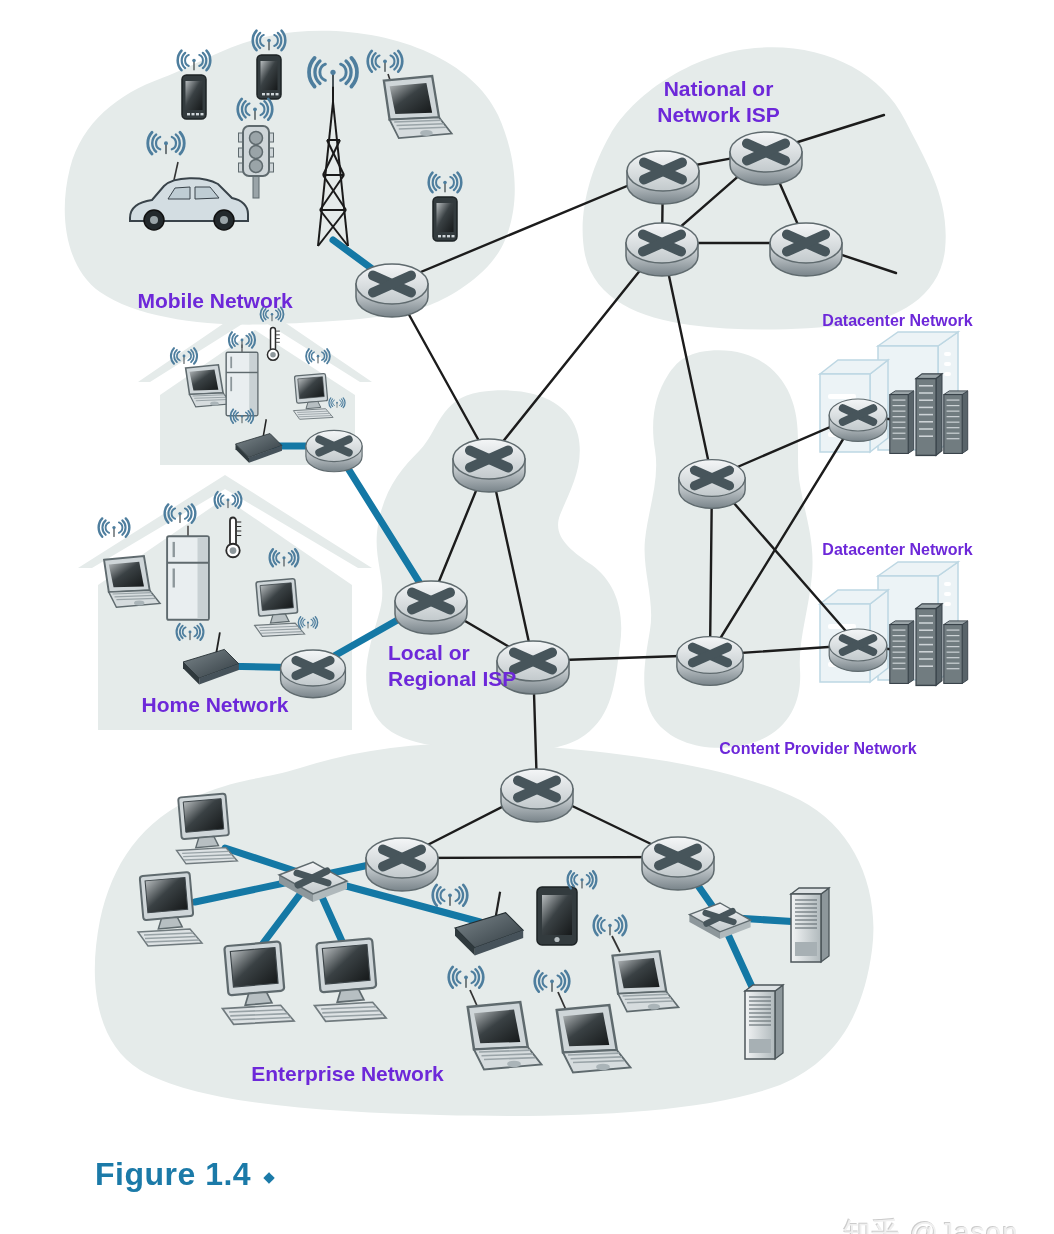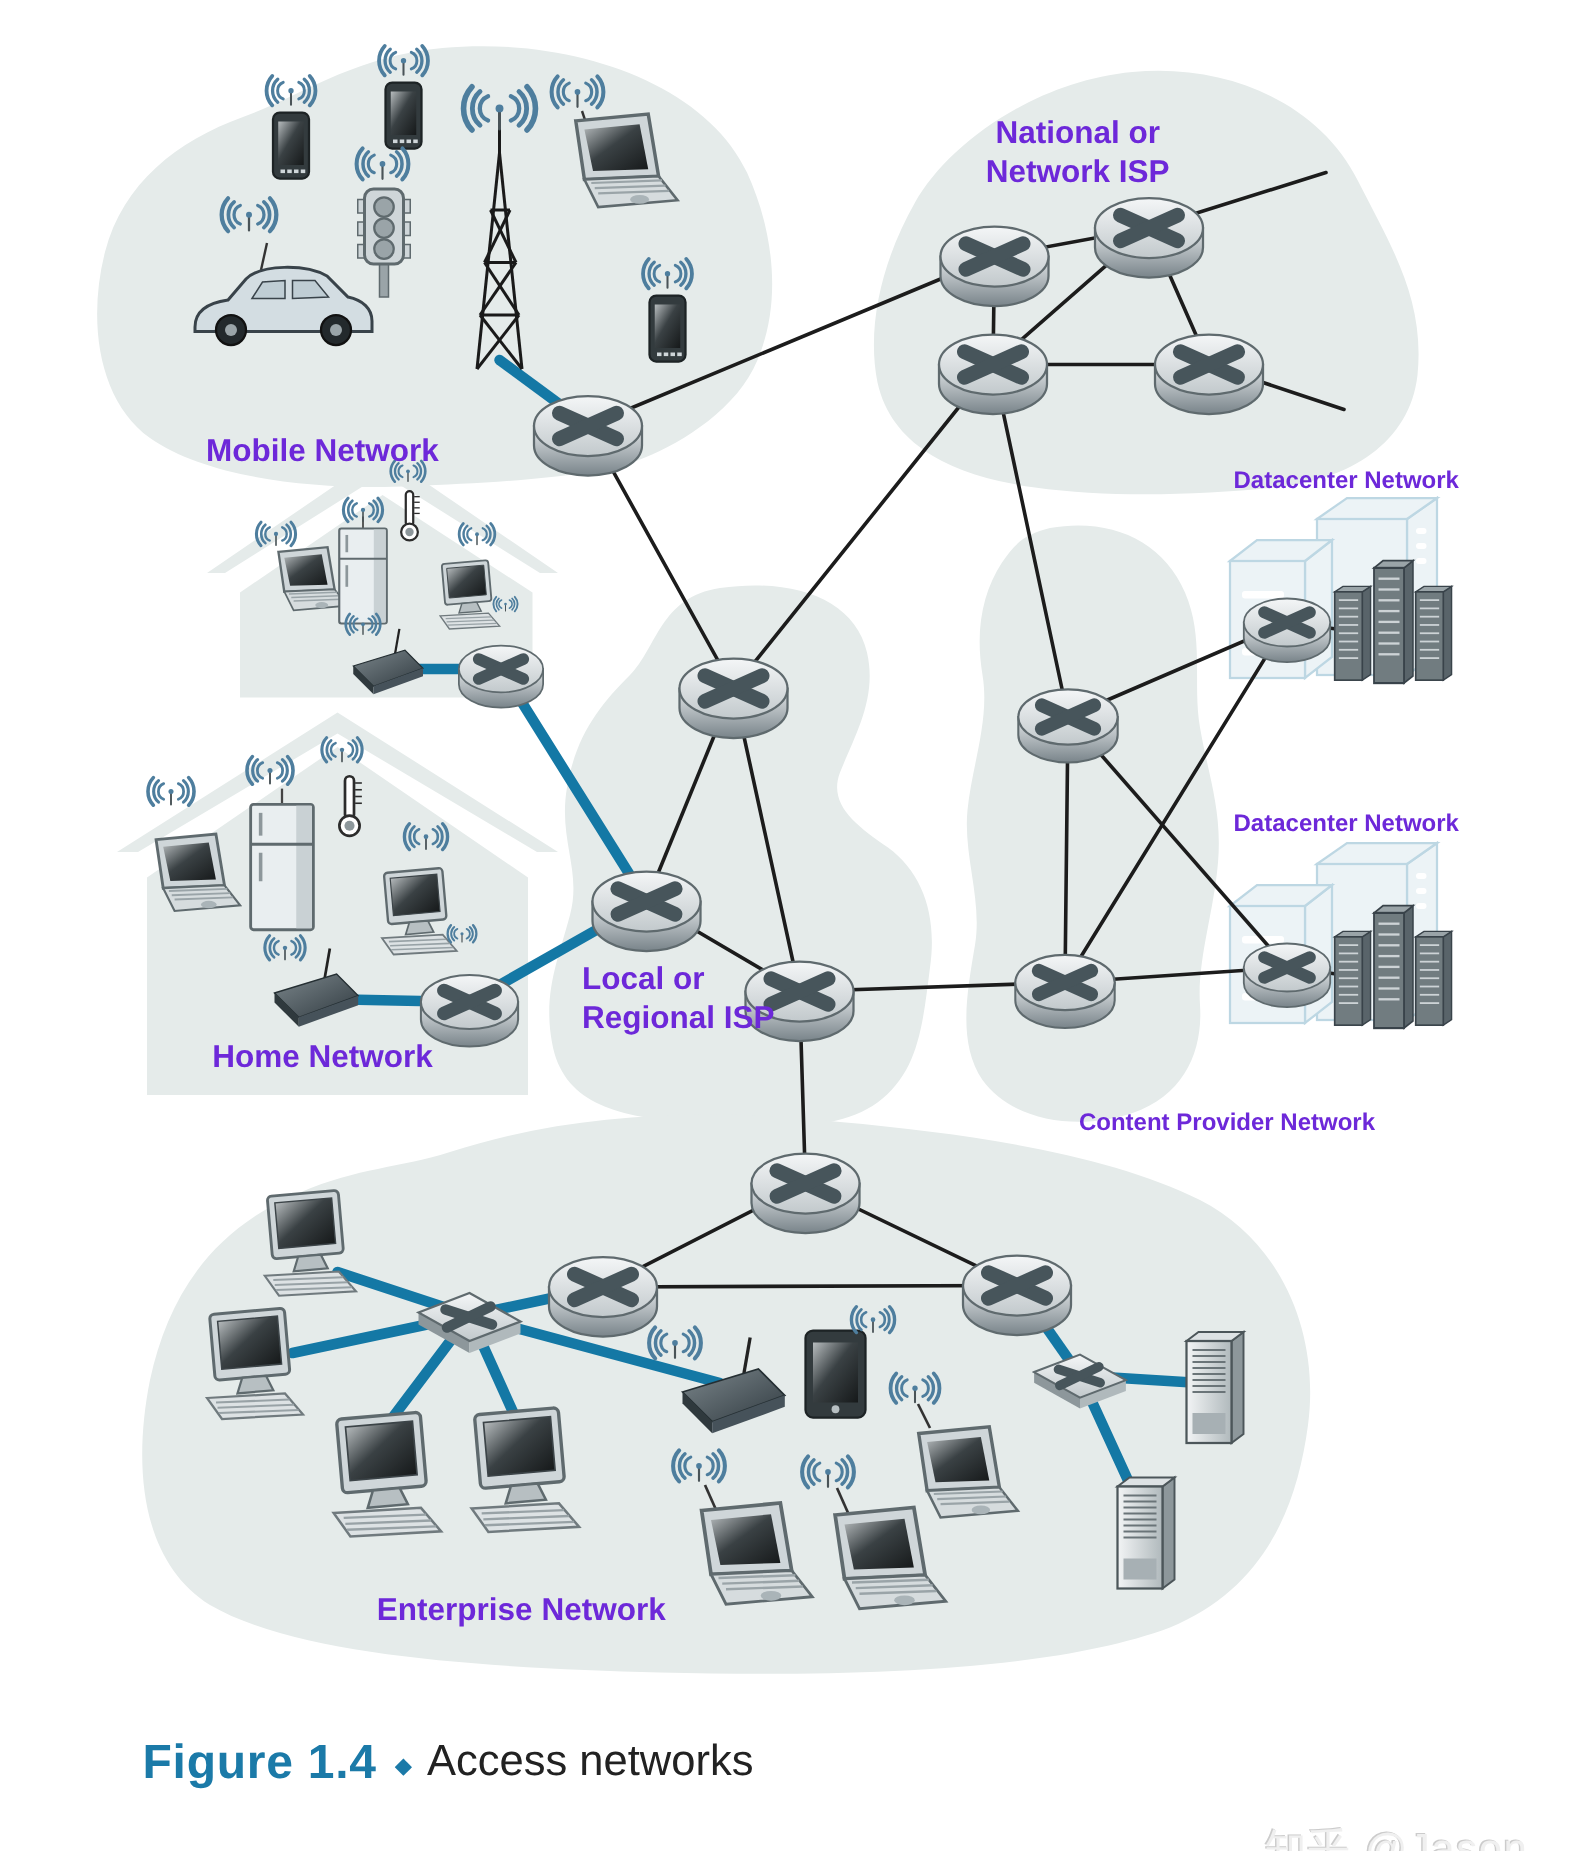--- a/index.html
+++ b/index.html
@@ -434,17 +434,16 @@
 <div class="lbl" style="left:125px;top:692px;width:180px;">Home Network</div>
 <div class="lbl left" style="left:388px;top:640px;width:150px;">
   <div>Local or</div>
   <div>Regional ISP</div>
 </div>
 <div class="lbl" style="left:235px;top:1061px;width:225px;">Enterprise Network</div>
 
 <div id="caption">
   <span class="fig">Figure 1.4</span>
   <span class="diamond">◆</span>
-  <span class="cap">Access networks</span>
 </div>
 
 <div id="watermark">知乎 @Jason</div>
 </div>
 
 </body></html>

